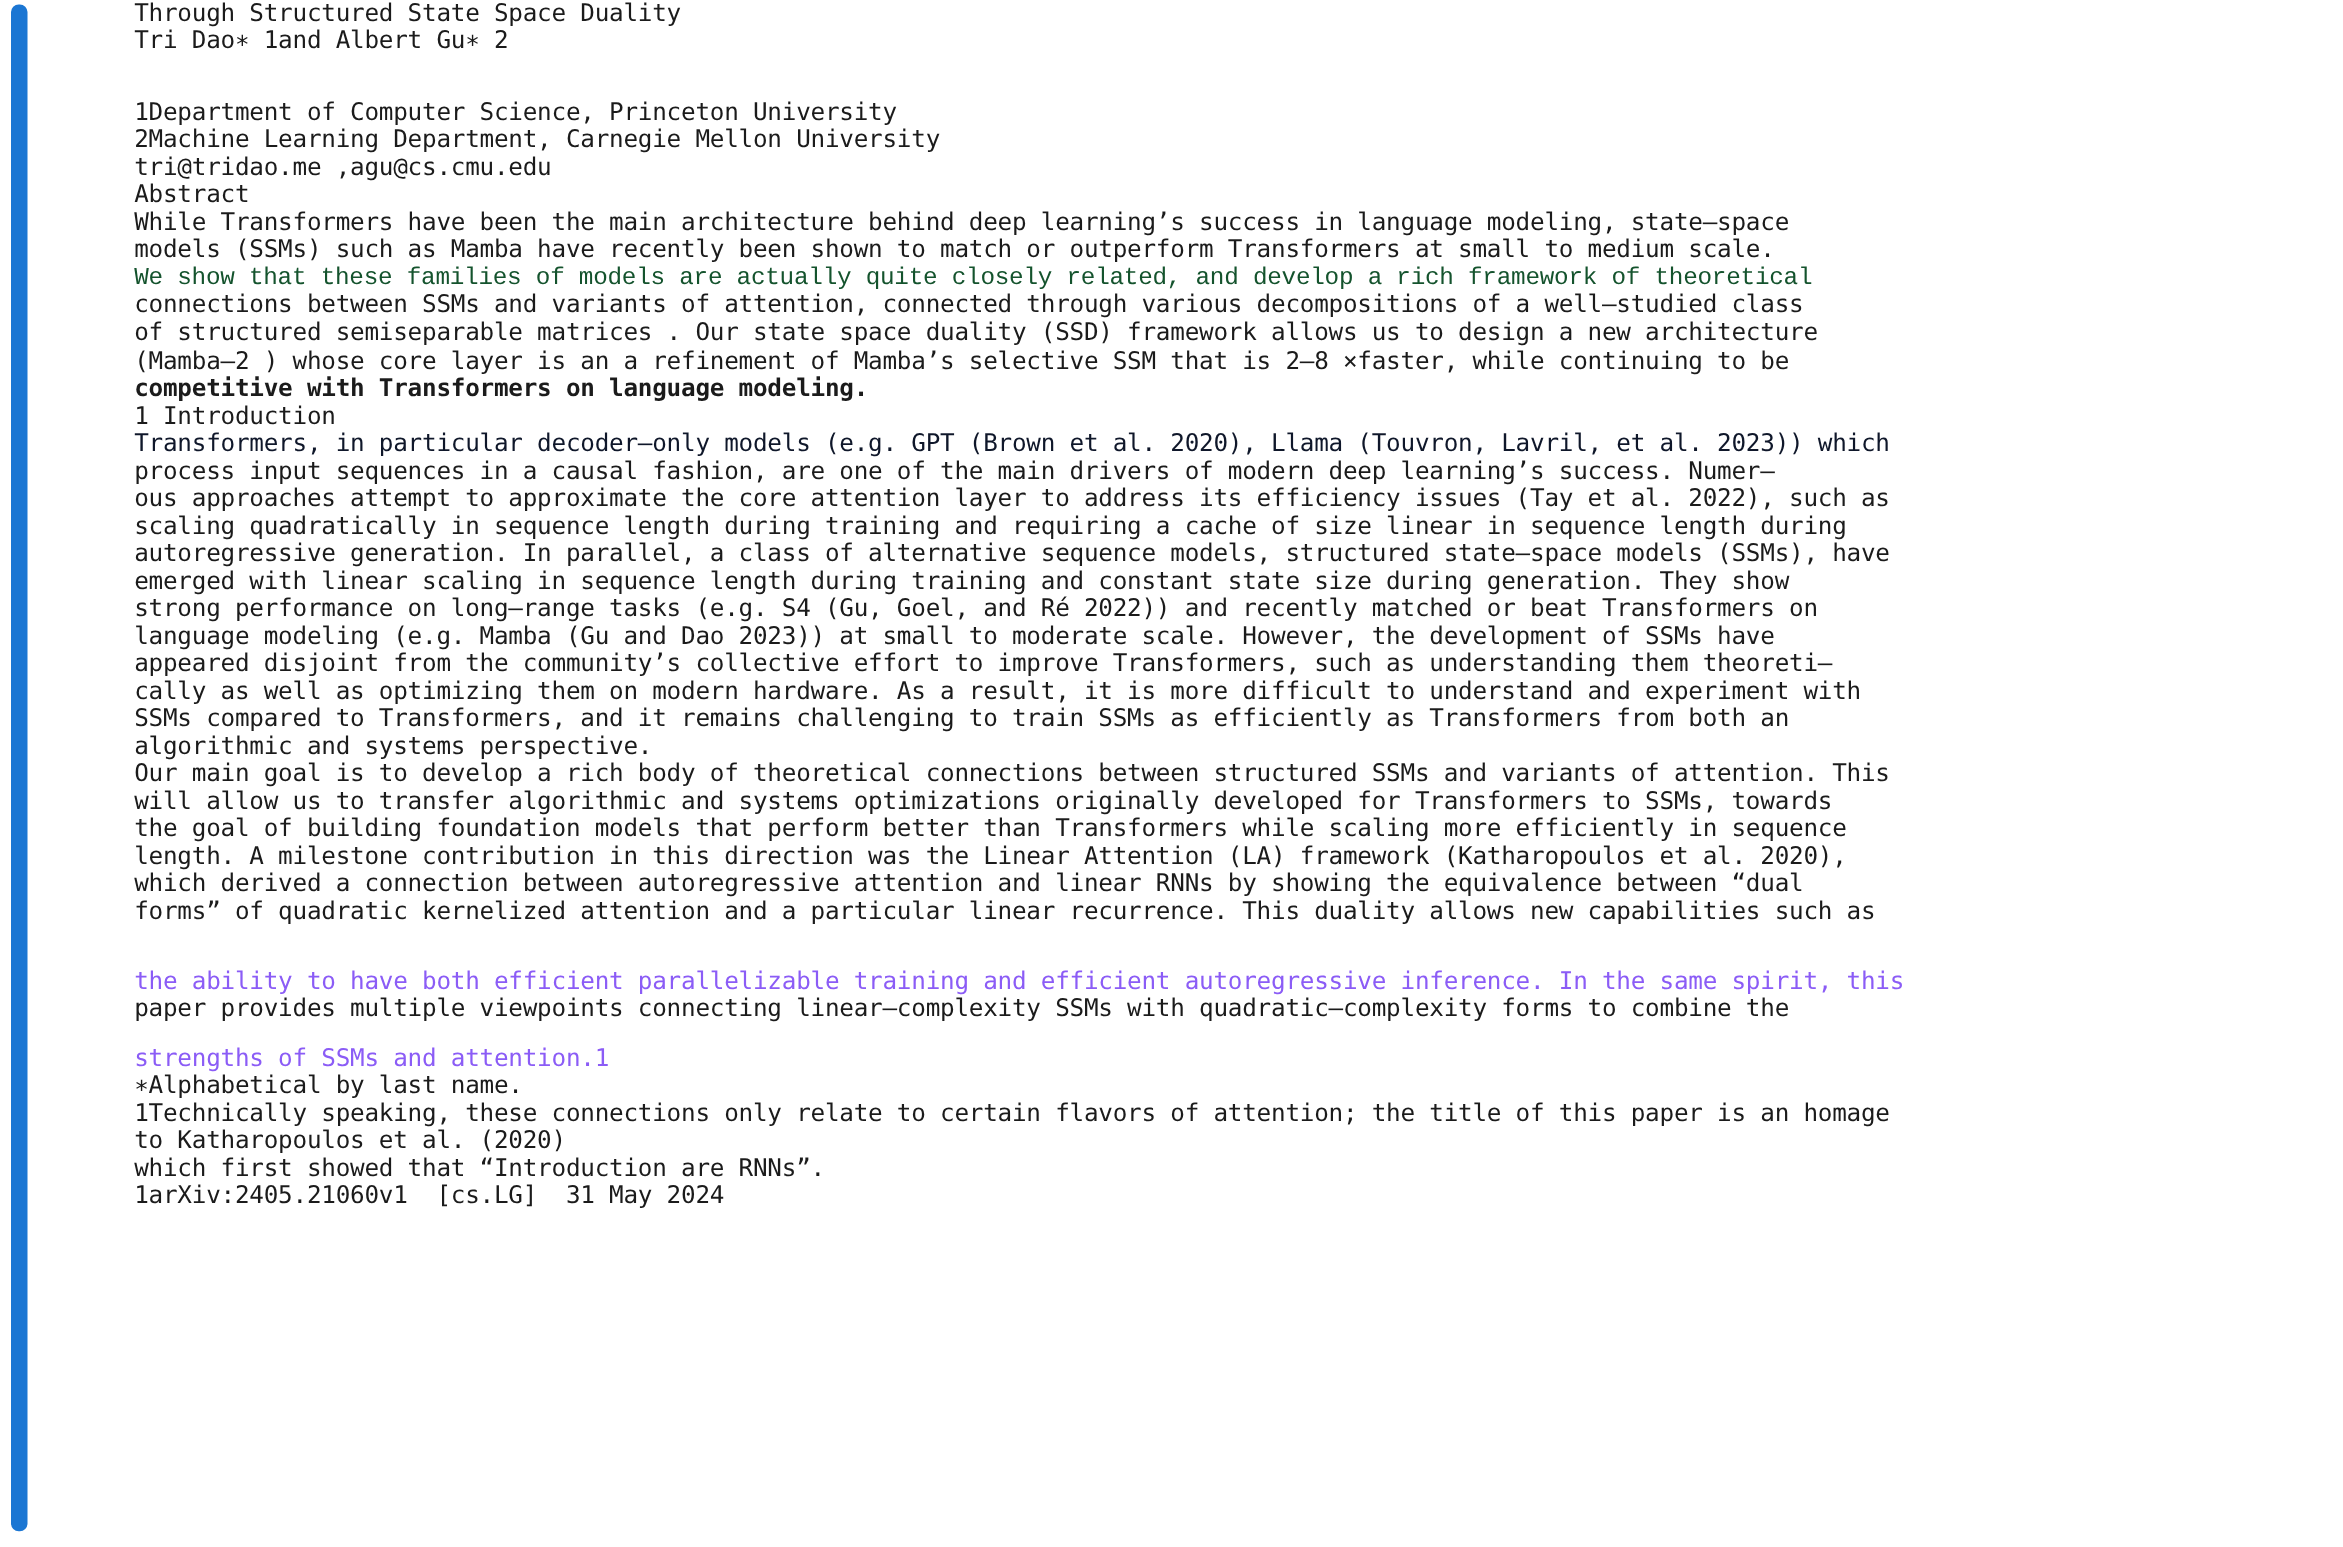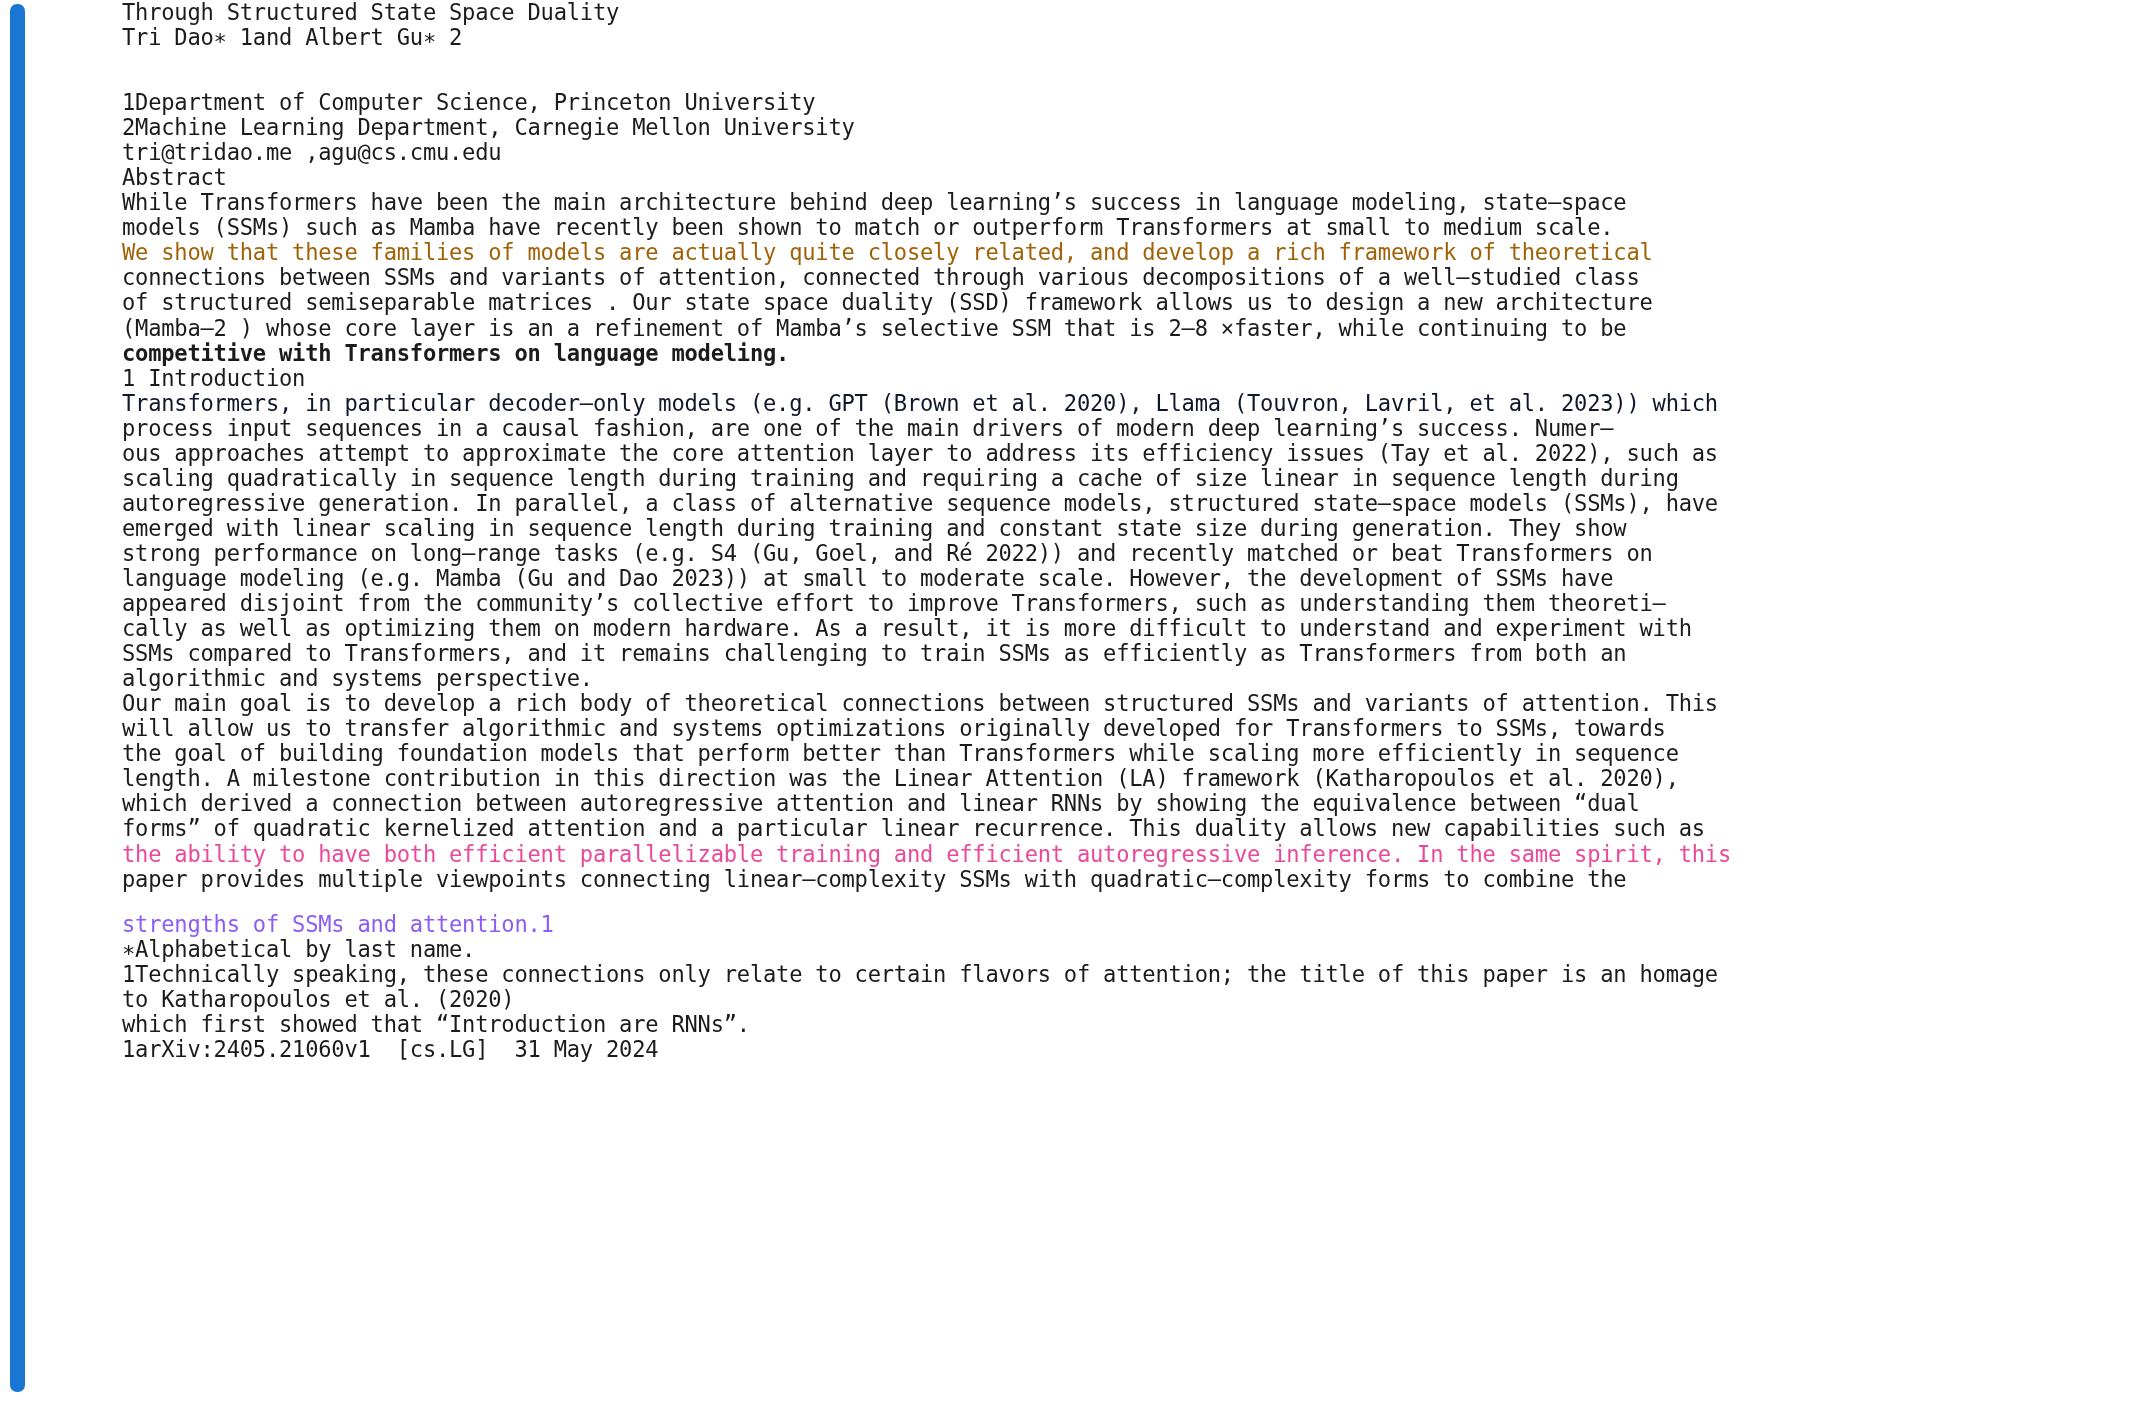--- a/index.html
+++ b/index.html
@@ -62,21 +62,21 @@
     <div class="doc-line" style="color: rgb(27, 27, 27);">Through Structured State Space Duality</div>
     <div class="doc-line" style="color: rgb(27, 27, 27);">Tri Dao∗ 1and Albert Gu∗ 2</div>
     <div class="doc-line" style="color: rgb(27, 27, 27); margin-top: 40px;">1Department of Computer Science, Princeton University</div>
     <div class="doc-line" style="color: rgb(27, 27, 27);">2Machine Learning Department, Carnegie Mellon University</div>
     <div class="doc-line" style="color: rgb(27, 27, 27);">tri@tridao.me ,agu@cs.cmu.edu</div>
 
     <div class="doc-line" style="color: rgb(27, 27, 27);">Abstract</div>
 
     <div class="doc-line" style="color: rgb(27, 27, 27);">While Transformers have been the main architecture behind deep learning’s success in language modeling, state–space</div>
     <div class="doc-line" style="color: rgb(27, 27, 27);">models (SSMs) such as Mamba have recently been shown to match or outperform Transformers at small to medium scale.</div>
-    <div class="doc-line" style="color: #a16207;">We show that these families of models are actually quite closely related, and develop a rich framework of theoretical</div>
+    <div class="doc-line" style="color: #14532d; font-family: Liberation Mono, monospace;">We show that these families of models are actually quite closely related, and develop a rich framework of theoretical</div>
     <div class="doc-line" style="color: rgb(27, 27, 27);">connections between SSMs and variants of attention, connected through various decompositions of a well–studied class</div>
     <div class="doc-line" style="color: rgb(27, 27, 27);">of structured semiseparable matrices . Our state space duality (SSD) framework allows us to design a new architecture</div>
     <div class="doc-line" style="color: rgb(27, 27, 27);">(Mamba–2 ) whose core layer is an a refinement of Mamba’s selective SSM that is 2–8 ×faster, while continuing to be</div>
     <div class="doc-line" style="color: rgb(27, 27, 27); font-weight: bold;">competitive with Transformers on language modeling.</div>
 
     <div class="doc-line" style="color: rgb(27, 27, 27);">1 Introduction</div>
 
     <div class="doc-line" style="color: #0f172a;">Transformers, in particular decoder–only models (e.g. GPT (Brown et al. 2020), Llama (Touvron, Lavril, et al. 2023)) which</div>
     <div class="doc-line" style="color: rgb(27, 27, 27);">process input sequences in a causal fashion, are one of the main drivers of modern deep learning’s success. Numer–</div>
     <div class="doc-line" style="color: rgb(27, 27, 27);">ous approaches attempt to approximate the core attention layer to address its efficiency issues (Tay et al. 2022), such as</div>
@@ -89,21 +89,21 @@
     <div class="doc-line" style="color: rgb(27, 27, 27);">cally as well as optimizing them on modern hardware. As a result, it is more difficult to understand and experiment with</div>
     <div class="doc-line" style="color: rgb(27, 27, 27);">SSMs compared to Transformers, and it remains challenging to train SSMs as efficiently as Transformers from both an</div>
     <div class="doc-line" style="color: rgb(27, 27, 27);">algorithmic and systems perspective.</div>
 
     <div class="doc-line" style="color: rgb(27, 27, 27);">Our main goal is to develop a rich body of theoretical connections between structured SSMs and variants of attention. This</div>
     <div class="doc-line" style="color: rgb(27, 27, 27);">will allow us to transfer algorithmic and systems optimizations originally developed for Transformers to SSMs, towards</div>
     <div class="doc-line" style="color: rgb(27, 27, 27);">the goal of building foundation models that perform better than Transformers while scaling more efficiently in sequence</div>
     <div class="doc-line" style="color: rgb(27, 27, 27);">length. A milestone contribution in this direction was the Linear Attention (LA) framework (Katharopoulos et al. 2020),</div>
     <div class="doc-line" style="color: rgb(27, 27, 27);">which derived a connection between autoregressive attention and linear RNNs by showing the equivalence between “dual</div>
     <div class="doc-line" style="color: rgb(27, 27, 27);">forms” of quadratic kernelized attention and a particular linear recurrence. This duality allows new capabilities such as</div>
-    <div class="doc-line" style="color: #ec4899;">the ability to have both efficient parallelizable training and efficient autoregressive inference. In the same spirit, this</div>
+    <div class="doc-line" style="color: #8b5cf6; margin-top: 38px;">the ability to have both efficient parallelizable training and efficient autoregressive inference. In the same spirit, this</div>
     <div class="doc-line" style="color: rgb(27, 27, 27);">paper provides multiple viewpoints connecting linear–complexity SSMs with quadratic–complexity forms to combine the</div>
     <div class="doc-line" style="color: #8b5cf6; margin-top: 20px;">strengths of SSMs and attention.1</div>
 
     <div class="doc-line" style="color: rgb(27, 27, 27);">∗Alphabetical by last name.</div>
     <div class="doc-line" style="color: rgb(27, 27, 27);">1Technically speaking, these connections only relate to certain flavors of attention; the title of this paper is an homage</div>
     <div class="doc-line" style="color: rgb(27, 27, 27);">to Katharopoulos et al. (2020)</div>
     <div class="doc-line" style="color: rgb(27, 27, 27);">which first showed that “Introduction are RNNs”.</div>
 
     <div class="doc-line" style="color: rgb(27, 27, 27);">1arXiv:2405.21060v1  [cs.LG]  31 May 2024</div>
 

